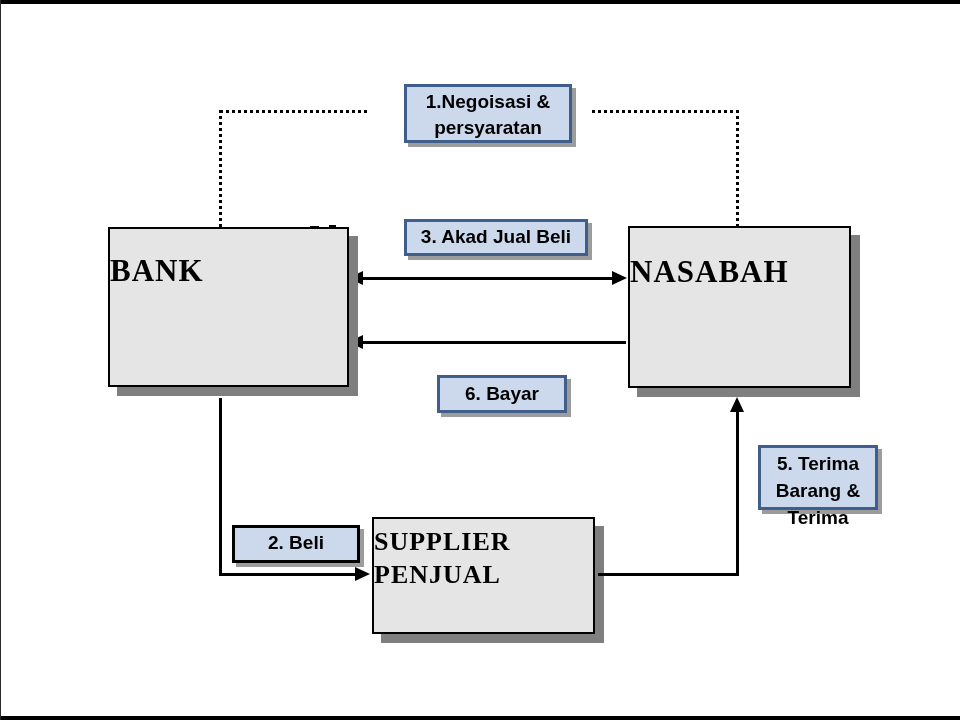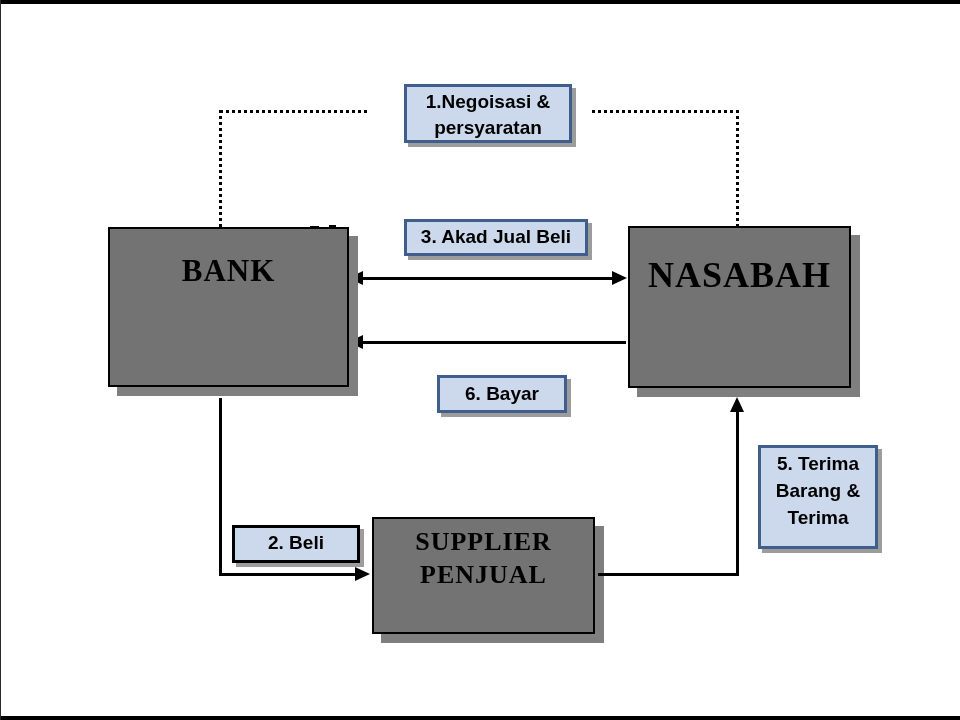--- a/index.html
+++ b/index.html
@@ -8,48 +8,48 @@
     font-family:"Liberation Sans",sans-serif;
     padding-left:12px;
   }
   
   .frame-top{position:absolute;left:0;top:0;width:960px;height:4px;background:#000;}
   .frame-bottom{position:absolute;left:0;top:716px;width:960px;height:4px;background:#000;}
   .frame-left{position:absolute;left:0;top:0;width:1px;height:720px;background:#2a2a2a;}
 
   
   .entity{
-    position:absolute;background:#737373;border:2px solid #000;
-    box-shadow:9px 9px 0 #7f7f7f;text-align:center;color:#000;
+    position:absolute;background:#e5e5e5;border:2px solid #000;
+    box-shadow:9px 9px 0 #7f7f7f;text-align:left;color:#000;
     font-family:"Liberation Serif","DejaVu Serif",serif;font-weight:bold;
   }
   .entity .lbl{display:block;letter-spacing:1px;}
   .box-bank{left:108px;top:227px;width:237px;height:156px;}
   .box-bank .lbl{font-size:31px;margin-top:24px;}
   .box-nasabah{left:628px;top:226px;width:219px;height:158px;}
-  .box-nasabah .lbl{font-size:36px;margin-top:26px;}
+  .box-nasabah .lbl{font-size:31px;margin-top:26px;}
   .box-supplier{left:372px;top:517px;width:219px;height:113px;}
   .box-supplier .lbl{font-size:26px;line-height:33px;}
   .box-supplier .pad{padding-top:6px;}
 
   
   .step{
     position:absolute;background:#ccd9ec;border:3px solid #3f5e8c;
     box-shadow:4px 4px 0 #9c9c9c;text-align:center;color:#000;
     font-weight:bold;font-size:19px;box-sizing:border-box;
   }
   .step .ln{display:block;}
   .step-1{left:404px;top:84px;width:168px;height:59px;}
   .step-1 .ln{line-height:26px;}
   .step-1 .pad{padding-top:2px;}
   .step-3{left:404px;top:219px;width:184px;height:37px;line-height:30px;}
   .step-6{left:437px;top:375px;width:130px;height:38px;line-height:31px;}
   .step-2{left:232px;top:525px;width:128px;height:38px;line-height:30px;border:3px solid #000;}
   .step-4{left:608px;top:525px;width:121px;height:38px;line-height:32px;border:2px solid #3f5e8c;}
-  .step-5{left:758px;top:445px;width:120px;height:104px;}
+  .step-5{left:758px;top:445px;width:120px;height:65px;}
   .step-5 .ln{line-height:27px;}
   .step-5 .pad{padding-top:2px;}
 
   
   .hline{position:absolute;height:3px;background:#000;}
   .vline{position:absolute;width:3px;background:#000;}
   .tri{position:absolute;width:0;height:0;border:solid transparent;}
   .tri-left{border-width:7px 15px 7px 0;border-right-color:#000;}
   .tri-right{border-width:7px 0 7px 15px;border-left-color:#000;}
   .tri-up{border-width:0 7px 15px 7px;border-bottom-color:#000;}

